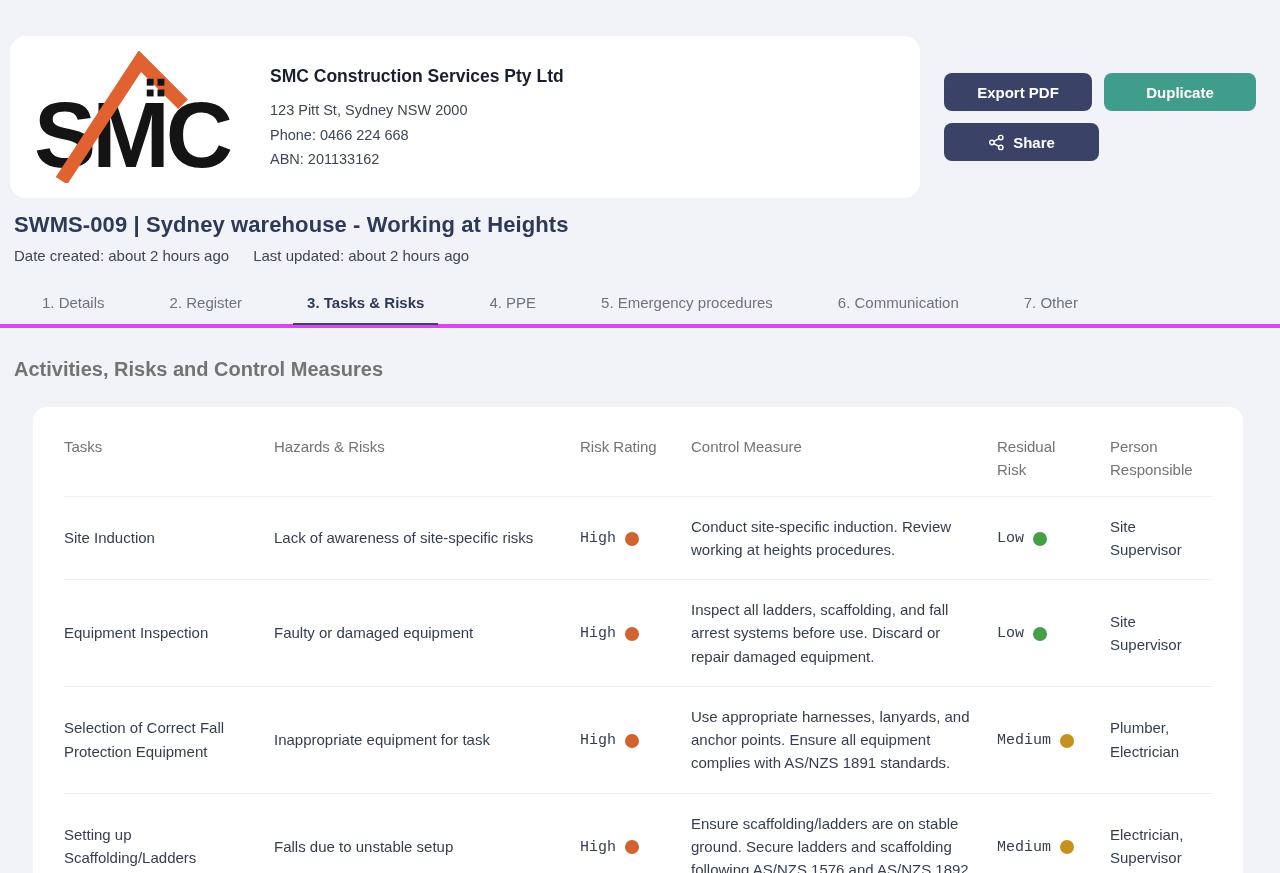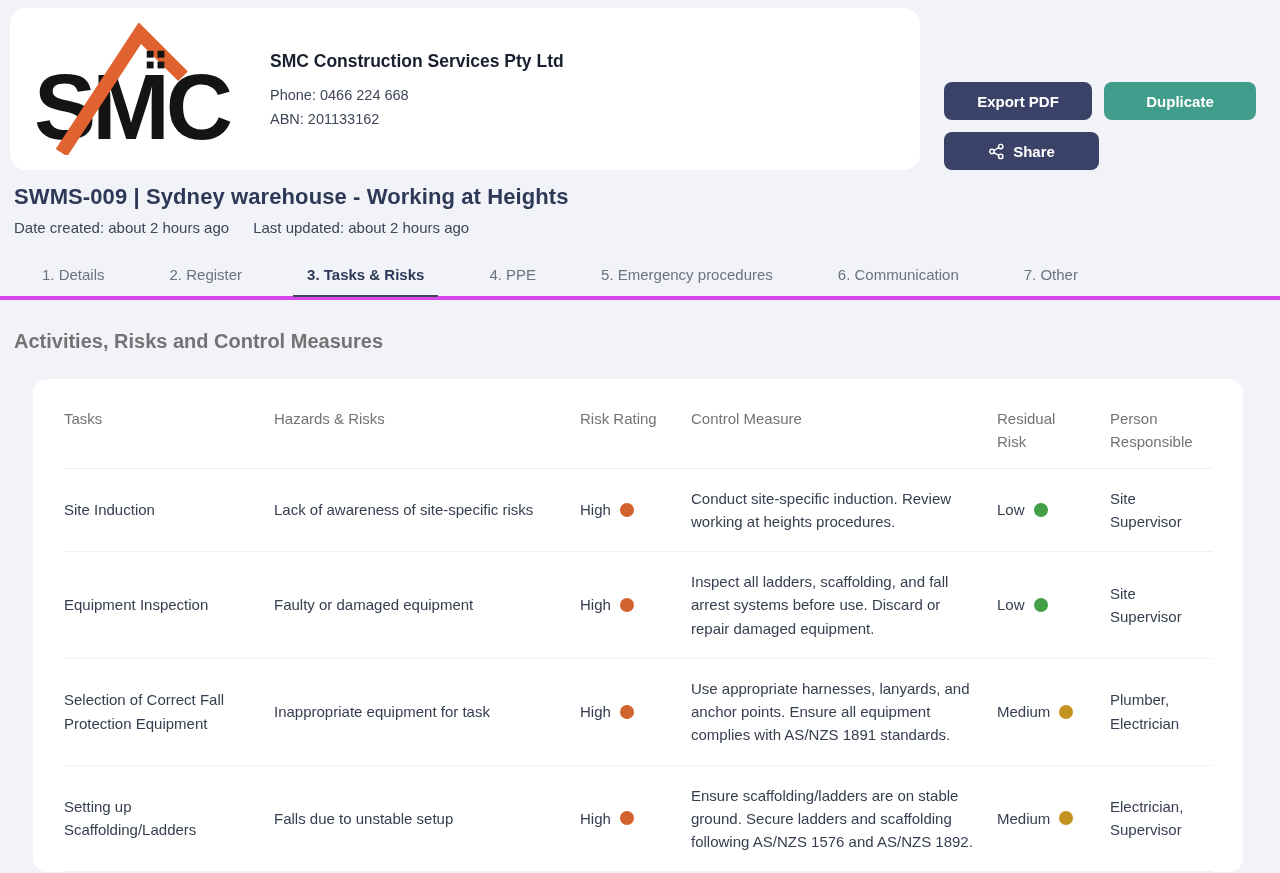--- a/index.html
+++ b/index.html
@@ -4,21 +4,21 @@
 <style>
   * { margin: 0; padding: 0; box-sizing: border-box; }
   html, body { width: 1280px; height: 873px; overflow: hidden; }
   body {
     background: #f2f3f8;
     font-family: "Liberation Sans", sans-serif;
     color: #3d4656;
   }
 
   
-  .top-area { display: flex; align-items: flex-end; padding: 8px 24px 0 10px; gap: 24px; }
+  .top-area { display: flex; align-items: flex-start; padding: 8px 24px 0 10px; gap: 24px; margin-top: 28px; }
   .header-card {
     flex: 1;
     background: #ffffff;
     border-radius: 16px;
     display: flex;
     align-items: center;
     gap: 38px;
     padding: 14px 24px 14px 26px;
     min-height: 162px;
   }
@@ -77,21 +77,21 @@
     padding: 10px 30px 0 31px;
   }
   .trow {
     display: grid;
     grid-template-columns: 210px 306px 111px 306px 113px 1fr;
     align-items: center;
     border-bottom: 1px solid #eef0f4;
   }
   .trow > div { padding: 18px 22px 18px 0; font-size: 15px; color: #353e4f; line-height: 1.55; }
   .trow.thead > div { color: #737373; padding: 18px 22px 14px 0; align-self: start; }
-  .rating-wrap { display: inline-flex; align-items: center; gap: 9px; }
+  .rating-wrap { display: inline-flex; align-items: center; gap: 9px; font-family: Liberation Mono, monospace; }
   .dot { width: 14px; height: 14px; border-radius: 50%; display: inline-block; flex: 0 0 auto; }
 </style>
 </head>
 <body>
 
 <div class="top-area">
   <div class="header-card">
     <div class="logo-wrap">
       <svg viewBox="0 0 200 134" width="196" height="132">
         <text x="-2" y="118" font-family="Liberation Sans, sans-serif" font-size="95" font-weight="900" letter-spacing="-4" fill="#141414">SMC</text>
@@ -99,20 +99,21 @@
         <g fill="#141414">
           <rect x="113" y="28" width="7" height="7"></rect>
             <rect x="124" y="28" width="7" height="7"></rect>
           <rect x="113" y="39" width="7" height="7"></rect>
             <rect x="124" y="39" width="7" height="7"></rect>
         </g>
       </svg>
     </div>
     <div class="company-info">
       <div class="company-name">SMC Construction Services Pty Ltd</div>
+      <div class="company-line">123 Pitt St, Sydney NSW 2000</div>
       <div class="company-line">Phone: 0466 224 668</div>
       <div class="company-line">ABN: 201133162</div>
     </div>
   </div>
 
   <div class="actions">
     <button class="btn btn-navy btn-export">Export PDF</button>
     <button class="btn btn-teal btn-duplicate">Duplicate</button>
     <button class="btn btn-navy btn-share">
       <svg class="share-icon" viewBox="0 0 20 20">

